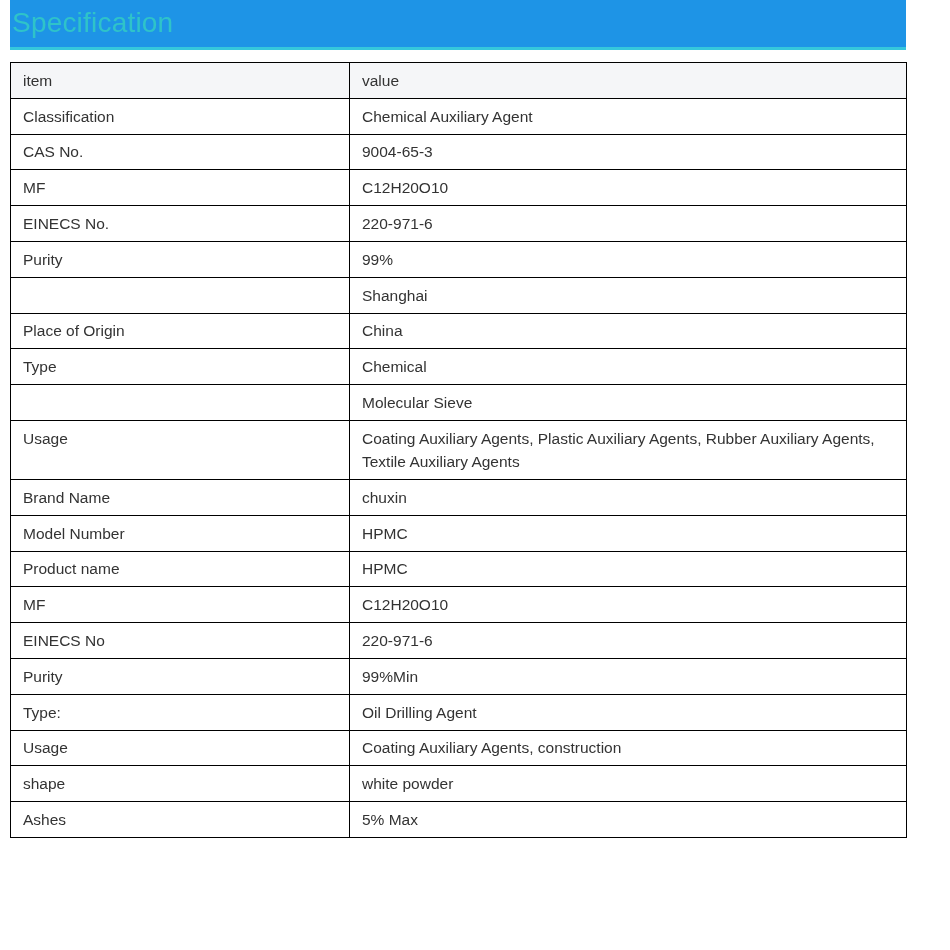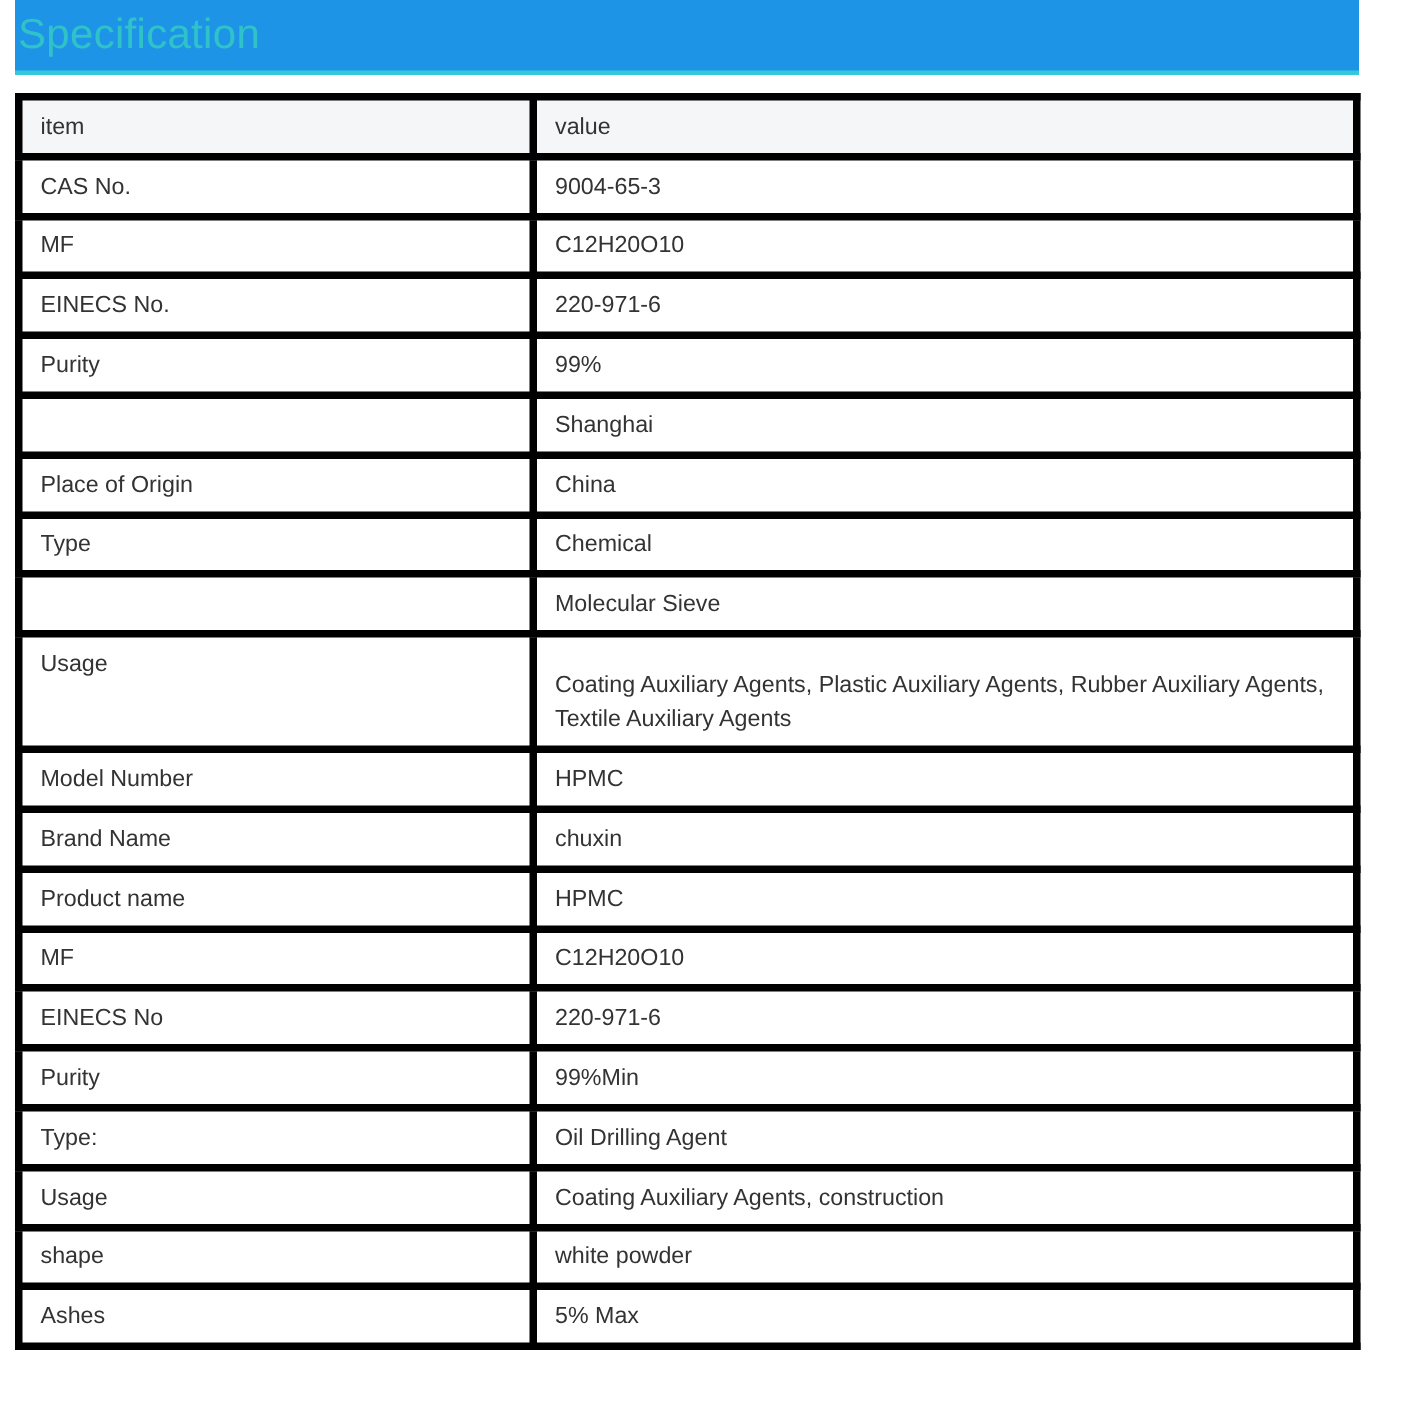--- a/index.html
+++ b/index.html
@@ -38,38 +38,38 @@
     table.spec {
       position: absolute;
       left: 10px;
       top: 62px;
       width: 897px;
       border-collapse: collapse;
       font-size: 15.5px;
       color: #333333;
     }
     table.spec td {
-      border: 5px solid #000000;
+      border: 1px solid #000000;
       padding: 0 12px;
       height: 34.8px;
       vertical-align: middle;
       line-height: 23px;
     }
     table.spec td.k {
       width: 314px;
     }
     table.spec tr.head td {
       background: #f5f6f8;
     }
     table.spec tr.tall td.k {
       vertical-align: top;
       padding-top: 6px;
     }
     table.spec tr.tall td.v {
-      padding-top: 20px;
+      padding-top: 6px;
       padding-bottom: 6px;
     }
     .bottom-fragment {
       position: absolute;
       left: 384px;
       top: 944px;
       width: 18px;
       height: 6px;
       color: #e47b85;
     }
@@ -80,20 +80,24 @@
 <div class="page">
   <div class="title-bar">
     <div class="title-text">Specification</div>
   </div>
 
   <table class="spec">
     <tbody>
       <tr class="head">
         <td class="k">item</td>
         <td class="v">value</td>
+      </tr>
+      <tr>
+        <td class="k">Classification</td>
+        <td class="v">Chemical Auxiliary Agent</td>
       </tr>
       <tr>
         <td class="k">CAS No.</td>
         <td class="v">9004-65-3</td>
       </tr>
       <tr>
         <td class="k">MF</td>
         <td class="v">C12H20O10</td>
       </tr>
       <tr>
@@ -118,26 +122,26 @@
       </tr>
       <tr>
         <td class="k"></td>
         <td class="v">Molecular Sieve</td>
       </tr>
       <tr class="tall">
         <td class="k">Usage</td>
         <td class="v">Coating Auxiliary Agents, Plastic Auxiliary Agents, Rubber Auxiliary Agents, Textile Auxiliary Agents</td>
       </tr>
       <tr>
+        <td class="k">Brand Name</td>
+        <td class="v">chuxin</td>
+      </tr>
+      <tr>
         <td class="k">Model Number</td>
         <td class="v">HPMC</td>
-      </tr>
-      <tr>
-        <td class="k">Brand Name</td>
-        <td class="v">chuxin</td>
       </tr>
       <tr>
         <td class="k">Product name</td>
         <td class="v">HPMC</td>
       </tr>
       <tr>
         <td class="k">MF</td>
         <td class="v">C12H20O10</td>
       </tr>
       <tr>

